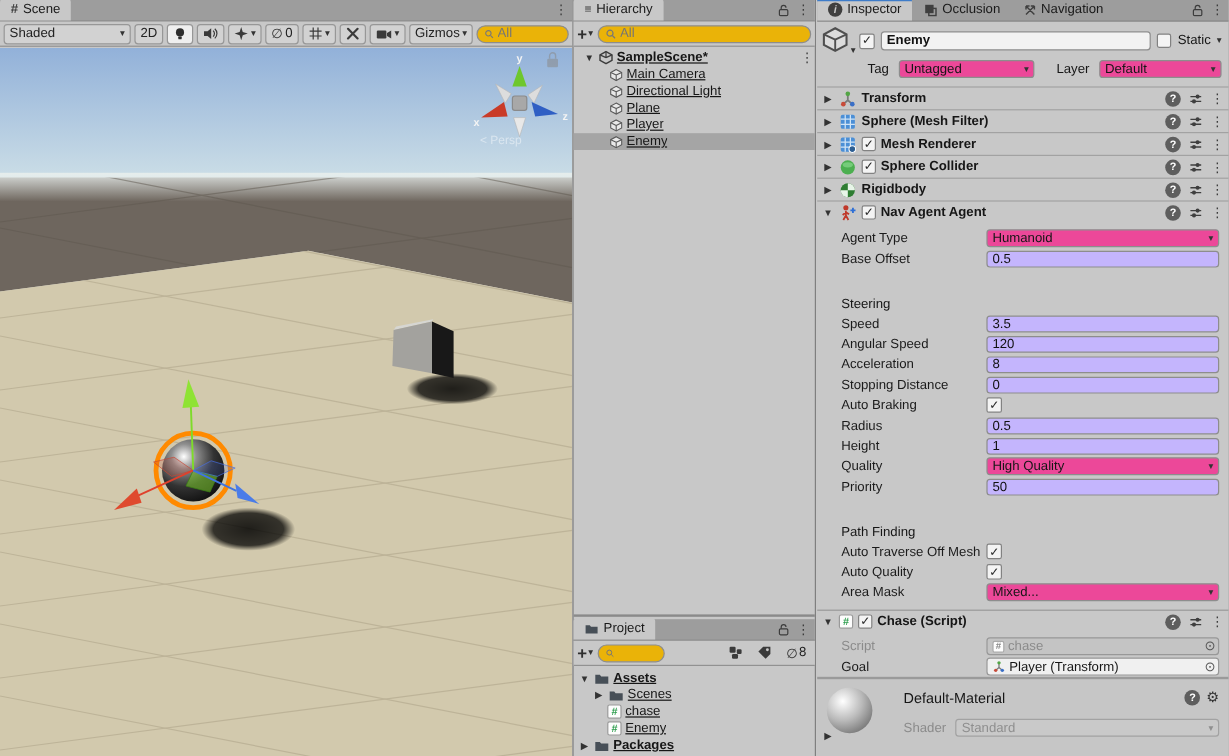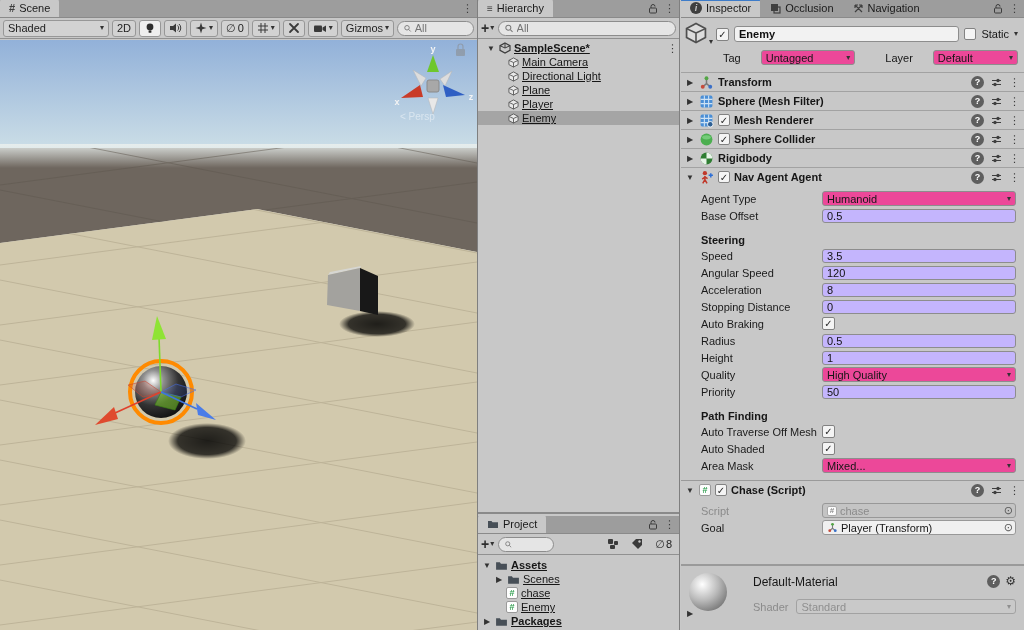--- a/index.html
+++ b/index.html
@@ -14,21 +14,21 @@
         border-radius:3px 3px 0 0; color:#1a1a1a; position:relative; }
   .tab.active{ background:#c8c8c8; font-weight:normal; }
   .tab.focus-accent::before{ content:""; position:absolute; left:0; right:0; top:0; height:2px; background:#3e7cc9; border-radius:3px 3px 0 0;}
   .strip-right{ margin-left:auto; display:flex; align-items:center; gap:6px; padding:0 5px 2px 0; }
   .kebab{ color:#3c3c3c; font-size:11px; letter-spacing:-1px; cursor:pointer; }
   .toolbar{ height:21px; background:#c8c8c8; border-bottom:1px solid #919191; display:flex; align-items:center; gap:3px; padding:0 3px; }
   .tbtn{ height:17px; min-width:20px; padding:0 4px; background:#d2d2d2; border:1px solid #979797; border-radius:3px;
          display:flex; align-items:center; justify-content:center; gap:2px; color:#222; }
   .tbtn.lit{ background:#efefef; }
   .dd-arrow{ font-size:8px; color:#333; line-height:1; }
-  .searchbox{ display:flex; align-items:center; gap:3px; background:#e5e5e5; border:1px solid #8d8d8d;
+  .searchbox{ display:flex; align-items:center; gap:3px; background:#eab308; border:1px solid #8d8d8d;
               border-radius:8px; height:15px; padding:0 6px; flex:1; }
   .searchbox input{ border:none; outline:none; background:transparent; width:100%; font-size:11px; color:#222;
                     font-family:"Liberation Sans",sans-serif;}
   .cb{ width:13px; height:13px; background:#f4f4f4; border:1px solid #828282; border-radius:2px;
        display:inline-flex; align-items:center; justify-content:center; font-size:10px; color:#2a2a2a; flex:none;}
   .cb.small{ width:12px; height:12px; }
   .fold{ width:10px; font-size:8px; color:#333; text-align:center; flex:none; }
   .help{ width:13px; height:13px; border-radius:50%; background:#5e5e5e; color:#fff; font-size:9px; font-weight:bold;
          display:inline-flex; align-items:center; justify-content:center; flex:none;}
   
@@ -48,33 +48,33 @@
   .cubeicon,.foldericon,.sceneicon{ flex:none; display:inline-flex; }
   .scripticon{ width:12px; height:12px; background:#fdfdfd; border:1px solid #9a9a9a; border-radius:2px; color:#2e9e4e;
                font-size:9px; font-weight:bold; display:inline-flex; align-items:center; justify-content:center; flex:none;}
   
   #inspector{ left:681px; width:343px; height:630px; background:#c8c8c8; display:flex; flex-direction:column; }
   .go-header{ padding:4px 6px 2px 4px; }
   .go-row1{ display:flex; align-items:center; gap:5px; }
   .go-cube{ position:relative; width:26px; height:24px; flex:none;}
   .namefield{ flex:1; height:16px; background:#f2f2f2; border:1px solid #8d8d8d; border-radius:3px;
               font-weight:bold; font-size:11px; padding:0 4px; font-family:"Liberation Sans",sans-serif; outline:none; color:#111;}
-  .go-row2{ display:flex; align-items:center; gap:20px; margin-top:4px; padding-left:38px; }
+  .go-row2{ display:flex; align-items:center; gap:8px; margin-top:4px; padding-left:38px; }
   .pdd{ height:15px; background:#ec4899; border:1px solid #8d8d8d; border-radius:3px; display:flex; align-items:center;
         justify-content:space-between; padding:0 4px; gap:4px; overflow:hidden; white-space:nowrap;}
   .comp-header{ height:19px; display:flex; align-items:center; gap:4px; padding:0 5px 0 4px; border-top:1px solid #a2a2a2; }
   .comp-header .title{ font-weight:bold; }
   .comp-icons{ margin-left:auto; display:flex; align-items:center; gap:6px; }
   .prow{ height:17px; display:flex; align-items:center; padding:0 8px 0 20px; }
   .plabel{ width:121px; flex:none; color:#1b1b1b; white-space:nowrap; overflow:hidden;}
   .pfield{ flex:1; display:flex; }
   .pfield input{ width:100%; height:14px; background:#c4b5fd; border:1px solid #8d8d8d; border-radius:3px;
                  font-size:11px; padding:0 4px; font-family:"Liberation Sans",sans-serif; outline:none; color:#111;}
   .pfield .pdd{ width:100%; height:15px;}
-  .sect-header{ height:14px; margin-top:9px; padding-left:20px; font-weight:bold; display:flex; align-items:center;}
+  .sect-header{ height:14px; margin-top:23px; padding-left:20px; font-weight:normal; display:flex; align-items:center;}
   .objfield{ flex:1; height:15px; border:1px solid #989898; border-radius:3px; background:#f0f0f0;
              display:flex; align-items:center; gap:3px; padding:0 2px 0 4px; overflow:hidden; white-space:nowrap;}
   .objfield .picker{ margin-left:auto; color:#555; font-size:11px; }
   .objfield.disabled{ background:#c4c4c4; color:#8b8b8b; }
   .disabled-text{ color:#8b8b8b; }
   #material-section{ margin-top:auto; border-top:2px solid #9a9a9a; background:#c6c6c6; height:66px; position:relative; }
   #material-ball{ position:absolute; left:8px; top:7px; width:38px; height:38px; border-radius:50%;
                   background:radial-gradient(circle at 35% 30%, #ffffff, #b9b9b9 45%, #6f6f6f 85%); }
   #material-title{ position:absolute; left:72px; top:9px; font-size:12px; }
   #material-icons{ position:absolute; right:8px; top:8px; display:flex; gap:5px; align-items:center;}
@@ -680,21 +680,21 @@
         </div>
 
       <div class="sect-header">Path Finding</div>
       <div class="prow">
           <span class="plabel">Auto Traverse Off Mesh</span>
         <span class="cb">
             <span>✓</span>
           </span>
         </div>
       <div class="prow">
-          <span class="plabel">Auto Shaded</span>
+          <span class="plabel">Auto Quality</span>
         <span class="cb">
             <span>✓</span>
           </span>
         </div>
       <div class="prow">
           <span class="plabel">Area Mask</span>
         <div class="pfield">
             <div class="pdd">
               <span>Mixed...</span>
               <span class="dd-arrow">▾</span>

